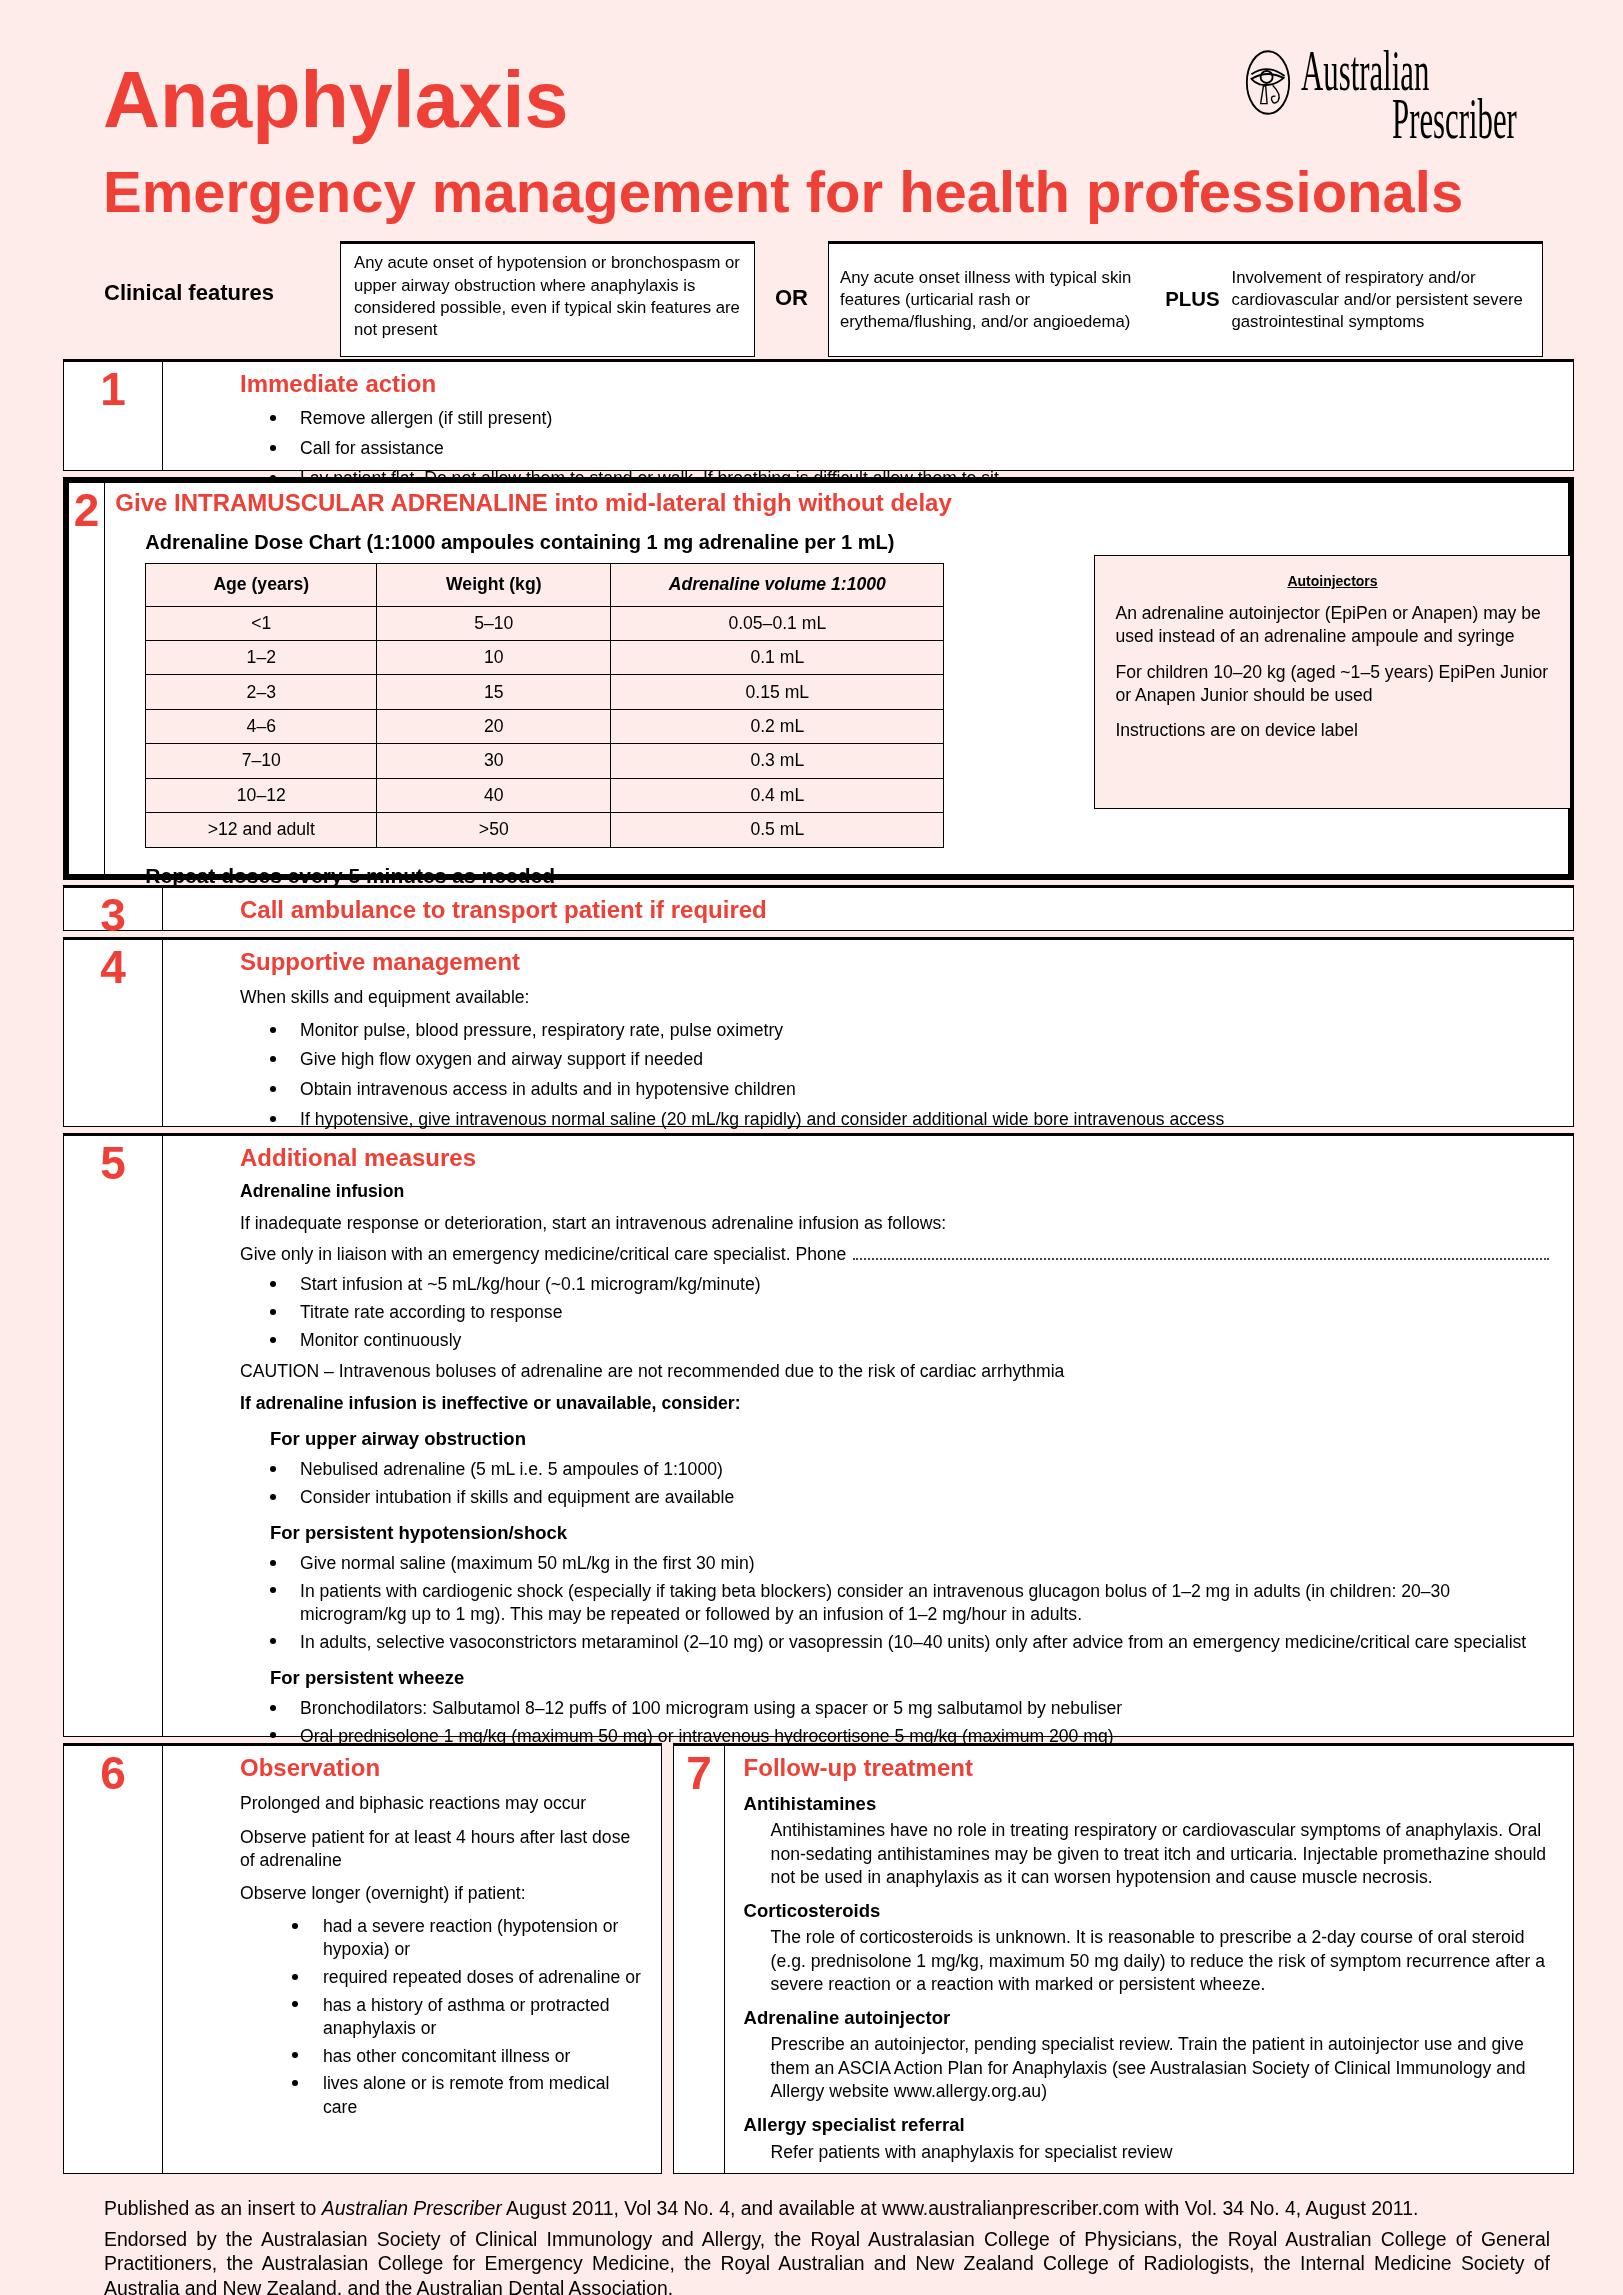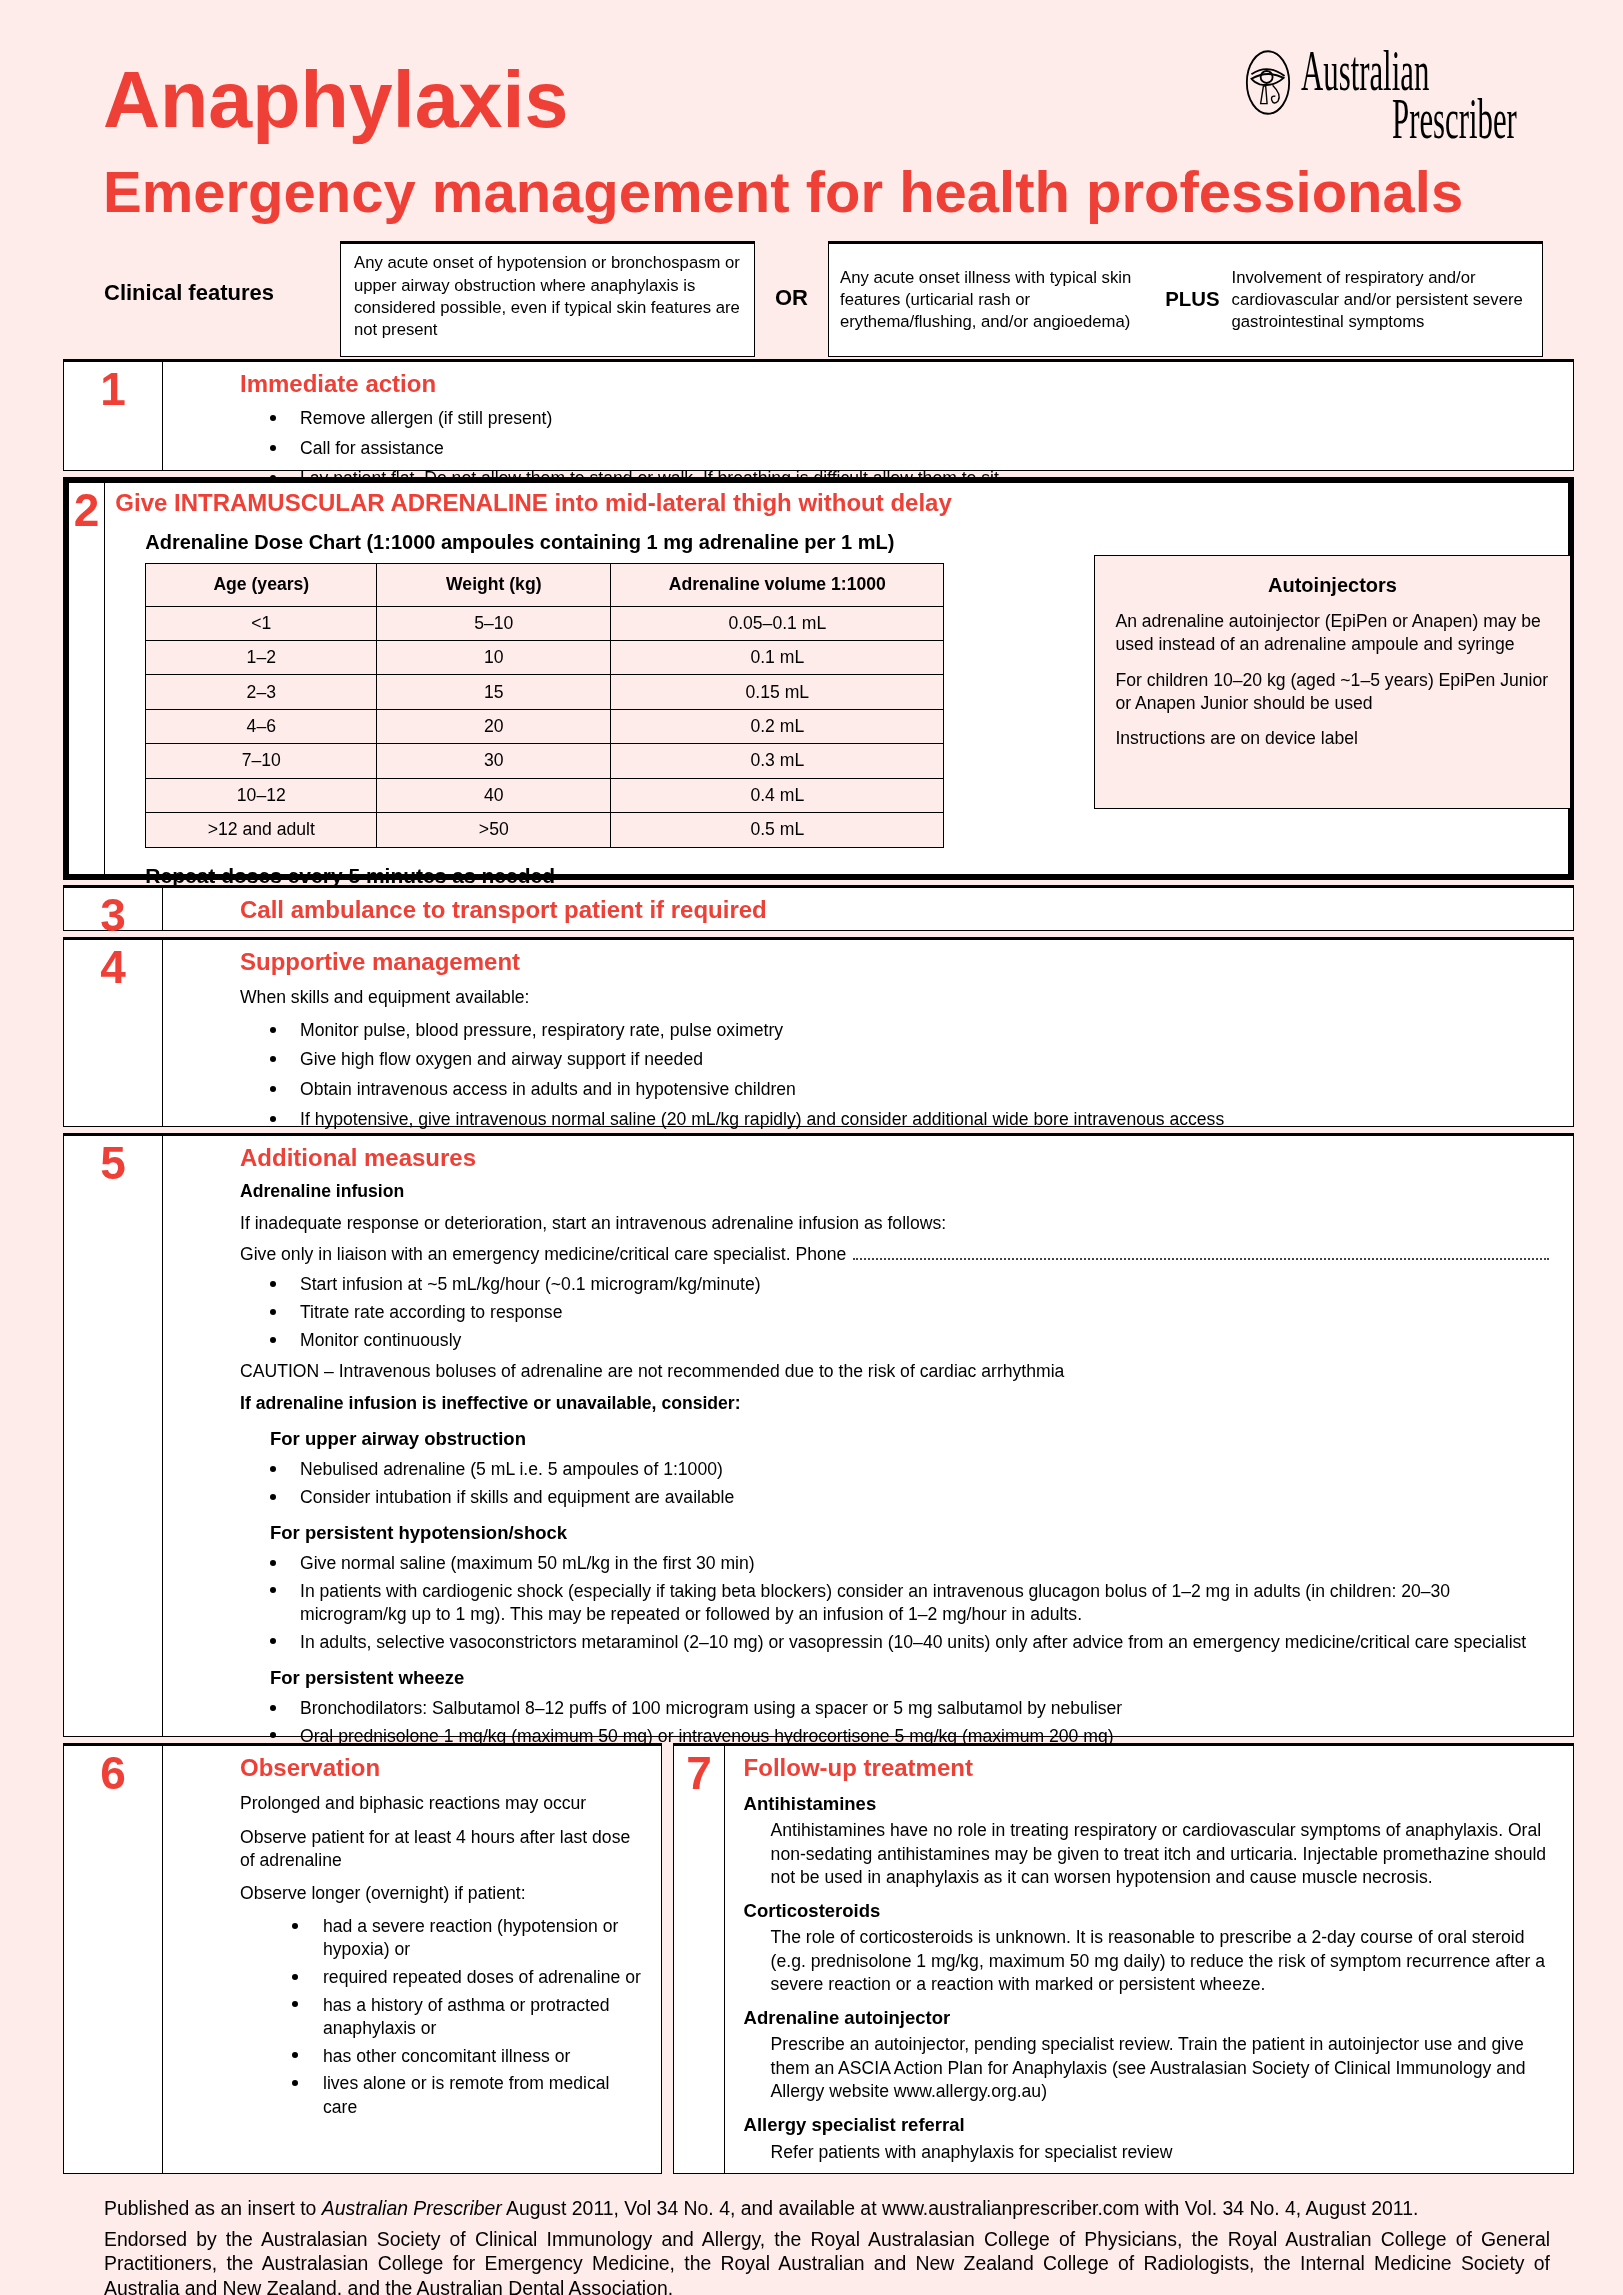--- a/index.html
+++ b/index.html
@@ -75,26 +75,26 @@
   #sec7 .content{margin-left:52px;padding:2.8px 21px 4.6px 17.6px;}
   
   .chart-label{font-size:20px;font-weight:bold;margin:12px 0 0 30px;}
   table.dose{border-collapse:collapse;margin:7.4px 0 0 30px;border:1.9px solid #000;}
   table.dose th,table.dose td{
     border:1.4px solid #000;background:var(--pink);
     font-size:17.6px;text-align:center;vertical-align:middle;
   }
   table.dose th{font-weight:bold;padding:9.3px 5.6px;}
   table.dose td{padding:5.1px 5.6px;}
-  .c1{width:231px;}.c2{width:234px;}.c3{width:333px;}
+  .c1{width:231px;}.c2{width:234px;}.c3{width:333px;font-style:italic;}
   .auto-box{
     position:absolute;left:988px;top:72px;width:477px;height:254px;
     background:var(--pink);border:1.9px solid #000;padding:12px 20.4px;font-size:17.6px;
   }
-  .auto-box h3{margin:3.7px 0 0 0;text-align:center;font-size:20px;}
+  .auto-box h3{margin:3.7px 0 0 0;text-align:center;font-size:14px;text-decoration:underline;}
   .auto-box p{margin:12px 0 0 0;}
   .repeat{font-size:21px;font-weight:bold;margin:14px 0 0 30px;}
   .note{margin:6.5px 0 0 30px;}
   
   .phone-line{display:flex;align-items:baseline;margin-top:8.3px;}
   .leader{flex:1;border-bottom:2.3px dotted #444;margin:0 2.8px 4.6px 6.5px;}
   .grp-title{font-weight:bold;font-size:18.5px;margin:12px 0 0 30px;}
   .caution{margin-top:12px;}
   #sec5 p{margin-top:8.3px;}
   #sec5 ul.b{margin-top:6.5px;}

